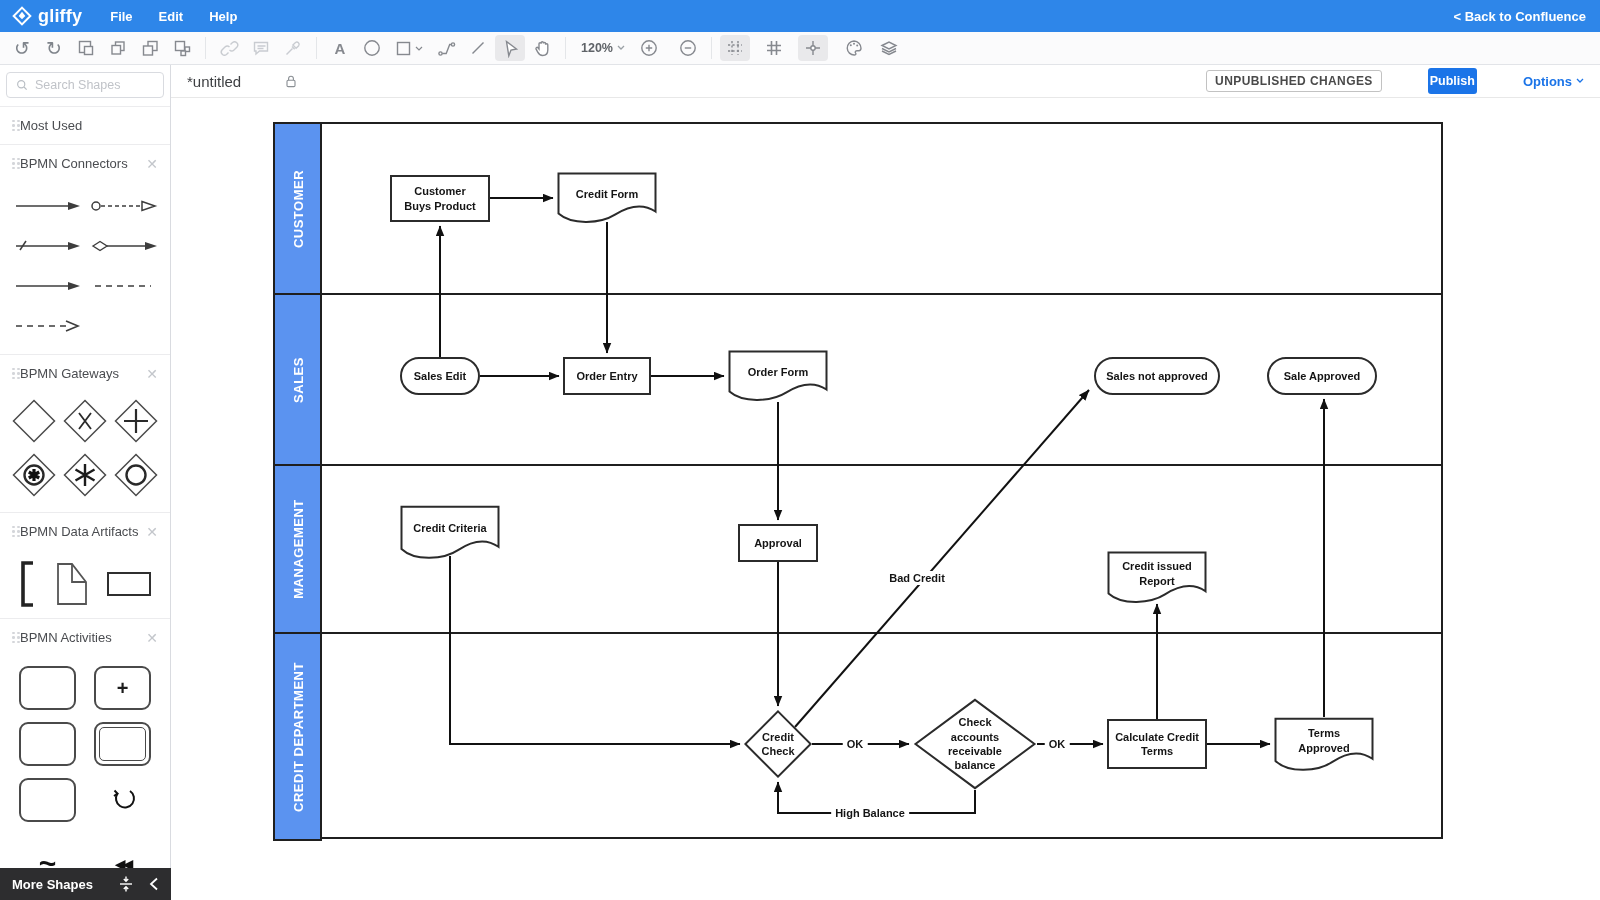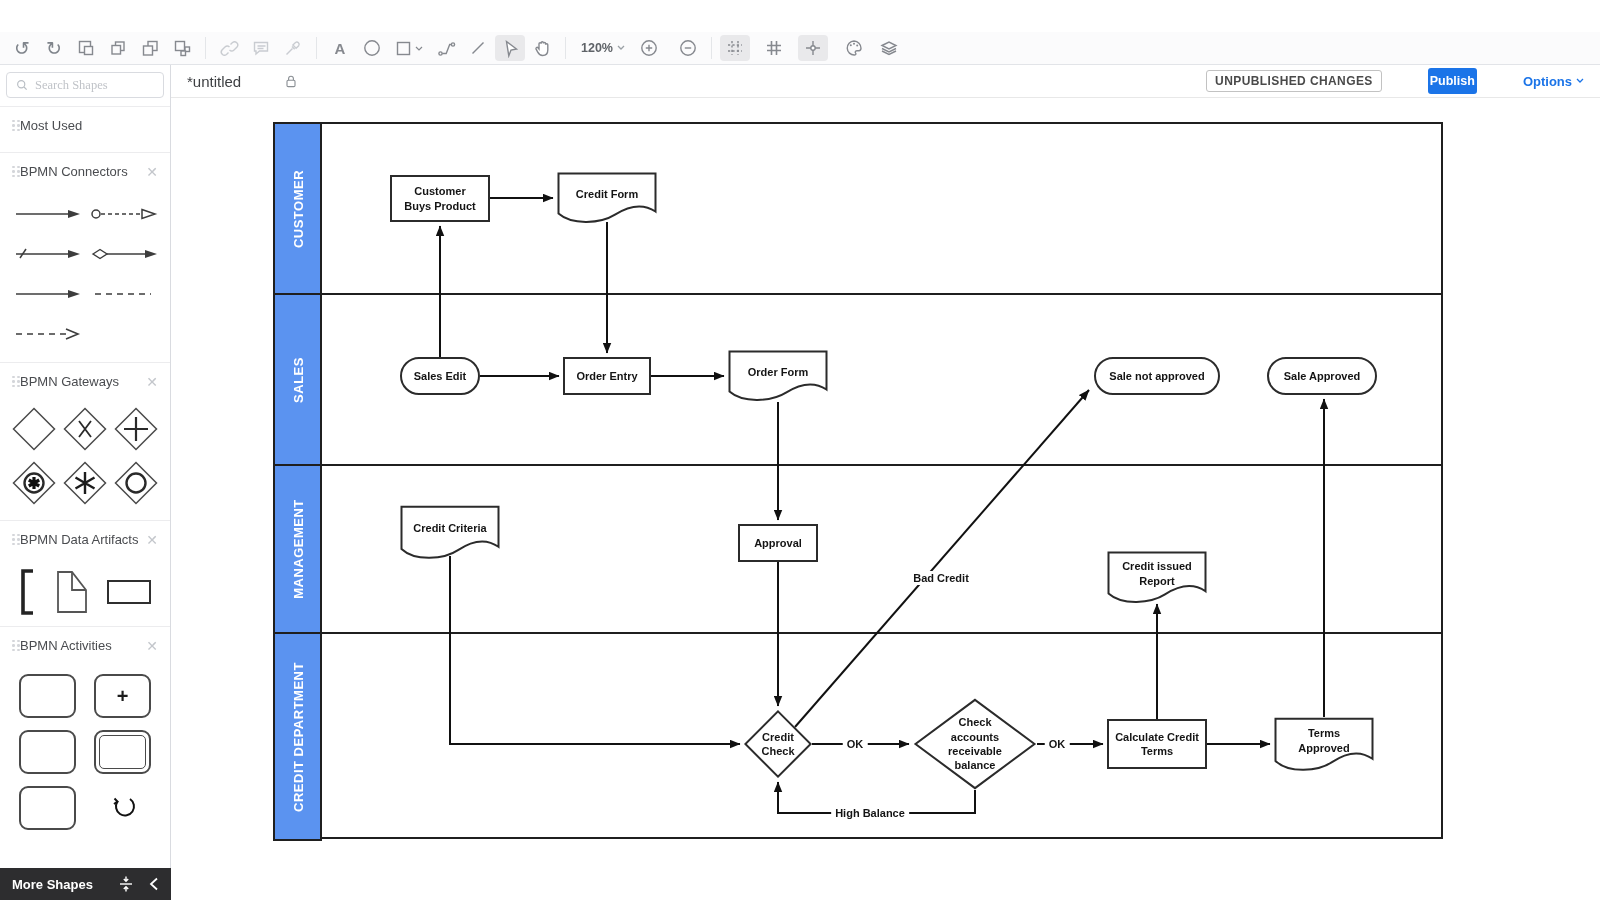--- a/index.html
+++ b/index.html
@@ -45,21 +45,21 @@
   .publish-btn { margin-left:14px; background:#1b74e8; color:#fff; border:none; border-radius:3px;
                  padding:6px 2px; font-size:12.5px; font-family:inherit; font-weight:bold; }
   .options { margin-left:14px; color:#1b74e8; font-size:13px; font-weight:bold;
              display:flex; align-items:center; gap:4px; }
 
   
   .sidebar { position:absolute; left:0; top:65px; width:171px; height:835px; background:#fff;
              border-right:1px solid #d9dbe0; z-index:27; }
   .searchwrap { padding:7px 6px 8px 6px; }
   .searchbox { display:flex; align-items:center; gap:6px; border:1px solid #d9dbe0;
-               border-radius:4px; height:26px; padding:0 8px;font-family:Liberation Serif, serif; }
+               border-radius:4px; height:26px; padding:0 8px; }
   .searchbox input { border:none; outline:none; width:110px; font-size:12.5px;
                      font-family:inherit; color:#555; background:transparent; }
   .searchbox input::placeholder { color:#c0c3c8; }
   .sec { height:38px; border-top:1px solid #ececee; display:flex; align-items:center;
          padding:0 12px; }
   .sec .label { font-size:13px; color:#4a4c50; }
   .sec .x { margin-left:auto; color:#c3c6cb; font-size:14px; line-height:1; }
   .grip { display:inline-grid; grid-template-columns:3px 3px; gap:2px; }
   .grip i { width:2.5px; height:2.5px; background:#d4d6da; border-radius:50%; }
   .shapes { padding:4px 0 8px 0; }
@@ -99,20 +99,35 @@
   .node.doc .nlabel { position:relative; padding-bottom:8px; }
   .nlabel { position:relative; }
   .elabel { position:absolute; transform:translate(-50%,-50%); background:#fff; padding:1px 4px;
             font-size:11px; font-weight:bold; color:#141414; white-space:nowrap; }
 </style>
 </head>
 <body>
 
 <div class="app">
 
+  <header class="topbar">
+    <div class="brand">
+      <svg width="20" height="20" viewBox="0 0 24 24">
+        <polygon points="12,2 22,12 12,22 2,12" fill="none" stroke="#fff" stroke-width="2.4"></polygon>
+        <polygon points="12,7 16,12 12,16 8,12" fill="#fff"></polygon>
+      </svg>
+      <span class="brand-name">gliffy</span>
+    </div>
+    <nav class="menus">
+      <span>File</span>
+      <span>Edit</span>
+      <span>Help</span>
+    </nav>
+    <a class="back-link" href="#">&lt; Back to Confluence</a>
+  </header>
 
   <div class="toolbar">
     <span class="tbtn">↺</span>
     <span class="tbtn">↻</span>
     <span class="tbtn">
       <svg width="20" height="20" class="ticon">
           <rect x="3.5" y="3.5" width="11" height="11" fill="#fbfbfc"></rect>
           <rect x="8.5" y="8.5" width="8" height="8" fill="#fbfbfc"></rect>
         </svg>
       </span>
@@ -277,21 +292,21 @@
           <i></i>
           <i></i>
           <i></i>
           <i></i>
           <i></i>
           <i></i>
         </span>
       <span class="label">Most Used</span>
     </div>
 
-    <div class="sec" style="margin-top:8px">
+    <div class="sec" style="">
       <span class="grip">
           <i></i>
           <i></i>
           <i></i>
           <i></i>
           <i></i>
           <i></i>
         </span>
       <span class="label">BPMN Connectors</span>
       <span class="x">✕</span>
@@ -531,21 +546,21 @@
       </div>
 
     <div class="node doc" style="left:728px;top:350px;width:100px;height:52px">
       <svg class="shapebg" viewBox="0 0 100 50" preserveAspectRatio="none">
           <path d="M1.5 1.5 H98.5 V38 C86 30 72 32.5 58 41 C44 49.5 15 51.5 1.5 40 Z" fill="#fff" stroke="#2b2b2b" stroke-width="2" vector-effect="non-scaling-stroke"></path>
         </svg>
       <span class="nlabel">Order Form</span>
       </div>
 
     <div class="node terminator" style="left:1094px;top:357px;width:126px;height:38px">
-      <span class="nlabel">Sale not approved</span>
+      <span class="nlabel">Sales not approved</span>
       </div>
 
     <div class="node terminator" style="left:1267px;top:357px;width:110px;height:38px">
       <span class="nlabel">Sale Approved</span>
       </div>
 
     <div class="node doc" style="left:400px;top:505px;width:100px;height:55px">
       <svg class="shapebg" viewBox="0 0 100 50" preserveAspectRatio="none">
           <path d="M1.5 1.5 H98.5 V38 C86 30 72 32.5 58 41 C44 49.5 15 51.5 1.5 40 Z" fill="#fff" stroke="#2b2b2b" stroke-width="2" vector-effect="non-scaling-stroke"></path>
         </svg>
@@ -583,17 +598,17 @@
 
     <div class="node doc" style="left:1274px;top:717px;width:100px;height:55px">
       <svg class="shapebg" viewBox="0 0 100 50" preserveAspectRatio="none">
           <path d="M1.5 1.5 H98.5 V38 C86 30 72 32.5 58 41 C44 49.5 15 51.5 1.5 40 Z" fill="#fff" stroke="#2b2b2b" stroke-width="2" vector-effect="non-scaling-stroke"></path>
         </svg>
       <span class="nlabel" style="width:70px">Terms Approved</span>
       </div>
 
     <span class="elabel" style="left:855px;top:744px">OK</span>
     <span class="elabel" style="left:1057px;top:744px">OK</span>
-    <span class="elabel" style="left:941px;top:578px">Bad Credit</span>
+    <span class="elabel" style="left:917px;top:578px">Bad Credit</span>
     <span class="elabel" style="left:870px;top:813px">High Balance</span>
   </div>
 
 </div>
 
 </body></html>

